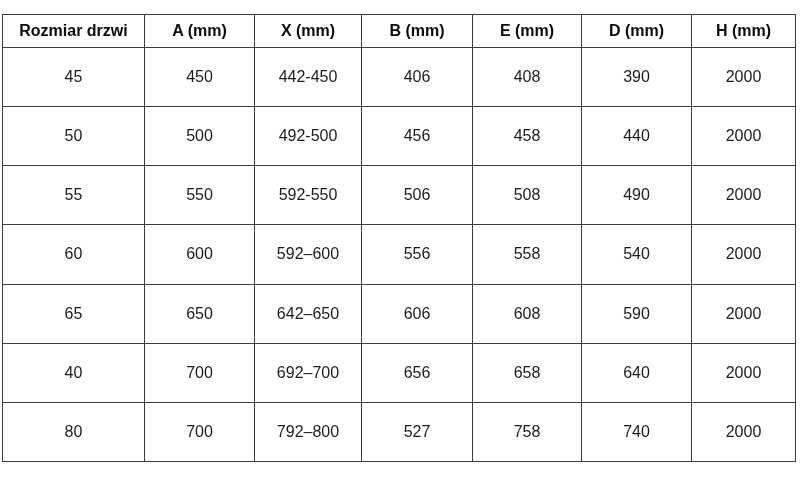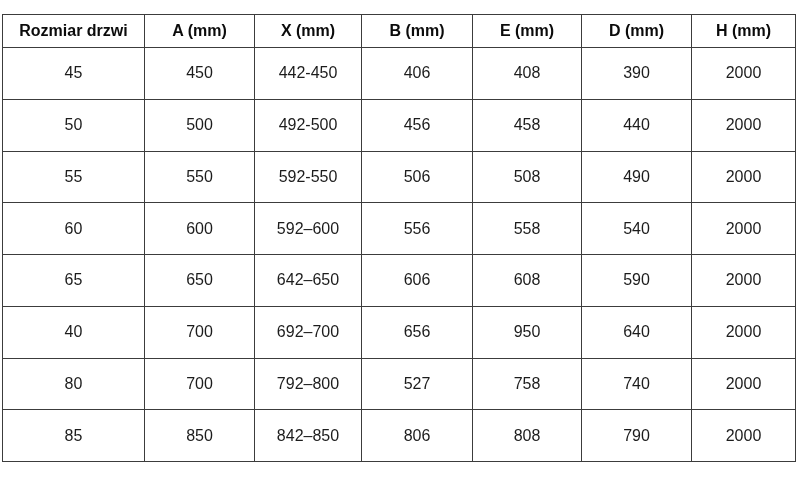--- a/index.html
+++ b/index.html
@@ -122,37 +122,28 @@
           <td>606</td>
           <td>608</td>
           <td>590</td>
           <td>2000</td>
         </tr>
         <tr>
           <td>40</td>
           <td>700</td>
           <td>692–700</td>
           <td>656</td>
-          <td>950</td>
+          <td>658</td>
           <td>640</td>
           <td>2000</td>
         </tr>
         <tr>
           <td>80</td>
           <td>700</td>
           <td>792–800</td>
           <td>527</td>
           <td>758</td>
           <td>740</td>
           <td>2000</td>
         </tr>
-        <tr>
-          <td>85</td>
-          <td>850</td>
-          <td>842–850</td>
-          <td>806</td>
-          <td>808</td>
-          <td>790</td>
-          <td>2000</td>
-        </tr>
       </tbody>
   </table>
 </div>
 
 </body></html>

